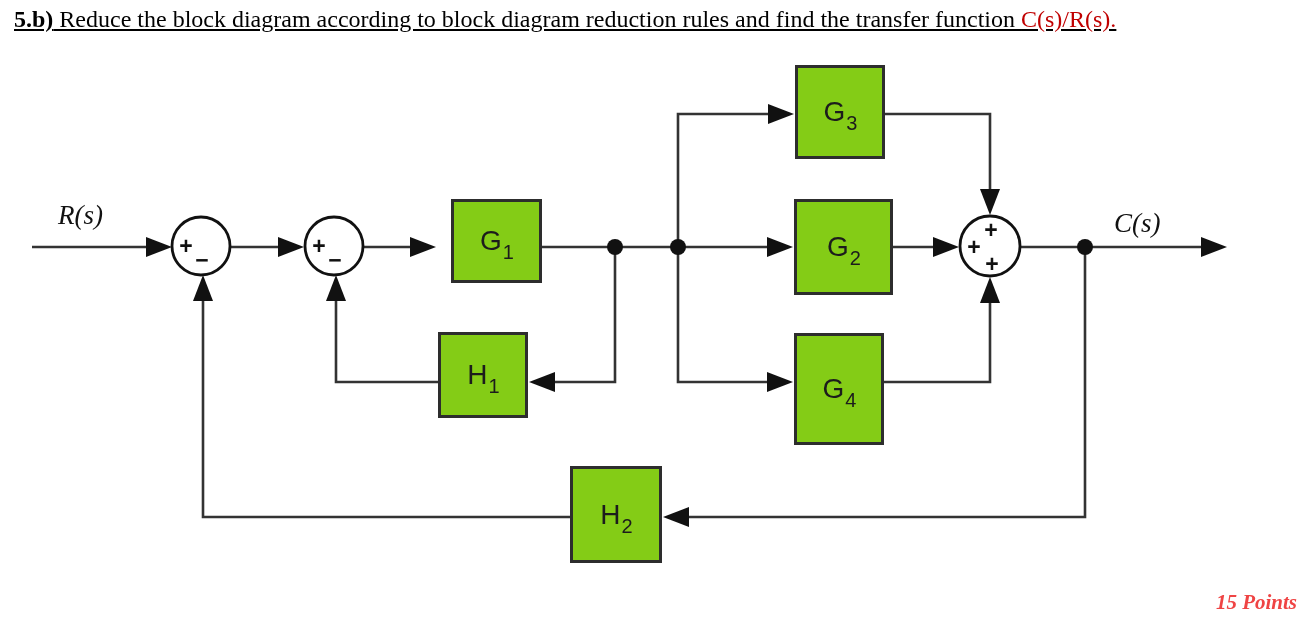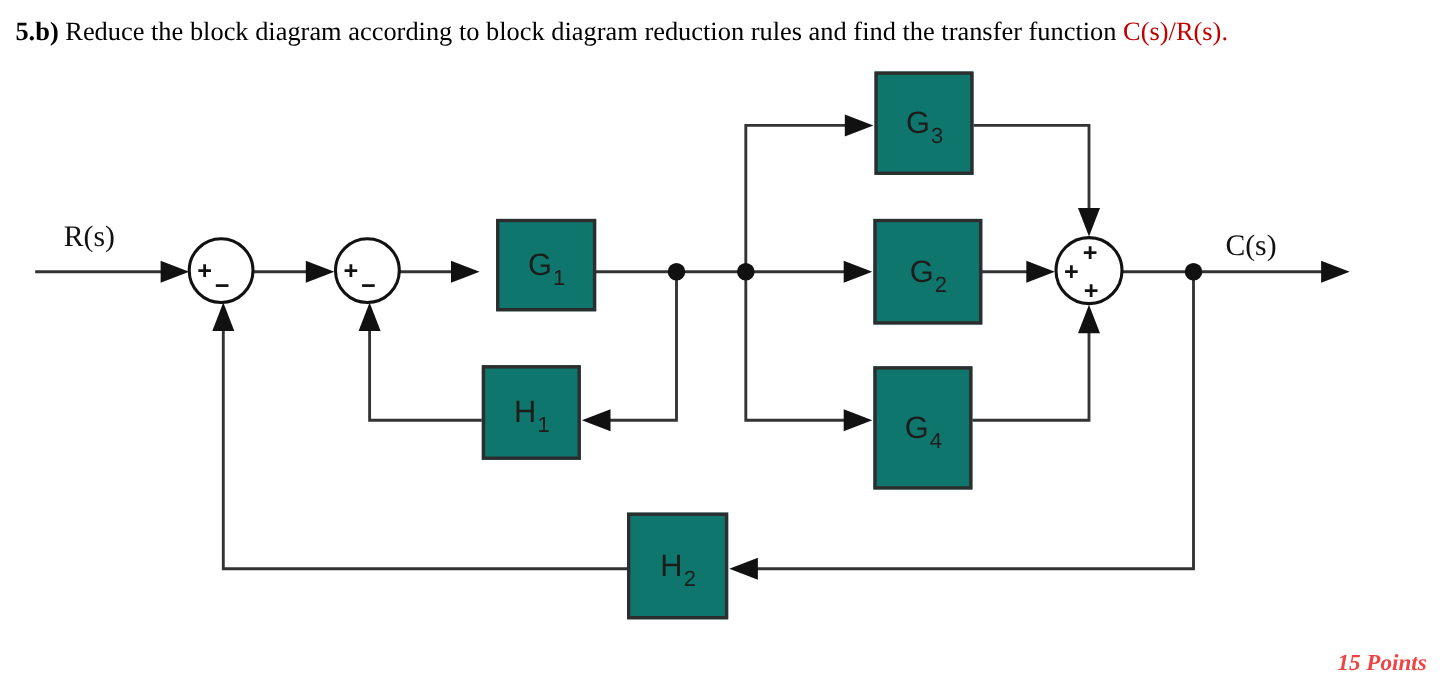--- a/index.html
+++ b/index.html
@@ -1,32 +1,32 @@
 <!DOCTYPE html>
 <html><head>
 <meta charset="utf-8">
 <style>
   html,body{margin:0;padding:0;background:#fff;}
   .stage{position:relative;width:1311px;height:621px;background:#ffffff;
          font-family:"Liberation Serif",serif;overflow:hidden;}
-  .title{position:absolute;left:14px;top:16px;font-size:24px;color:#000;white-space:nowrap;}
+  .title{position:absolute;left:14px;top:6px;font-size:24px;color:#000;white-space:nowrap;text-decoration:underline;}
   .title .tnum{font-weight:bold;}
   .title .thl{color:#c00000;}
   svg.wires{position:absolute;left:0;top:0;}
   svg .w{stroke:#333333;stroke-width:2.6;fill:none;}
   svg .ah{fill:#111111;stroke:none;}
   svg .dot{fill:#111111;stroke:none;}
   svg .sumc{fill:#ffffff;stroke:#111111;stroke-width:2.8;}
-  .block{position:absolute;background:#0f766e;border:3px solid #2d2d2d;box-sizing:border-box;
+  .block{position:absolute;background:#84cc16;border:3px solid #2d2d2d;box-sizing:border-box;
          display:flex;align-items:center;justify-content:center;}
   .blabel{font-family:"Liberation Sans",sans-serif;font-size:28px;color:#1c1c1c;line-height:1;}
   .bsub{font-size:20px;position:relative;top:9px;left:1px;}
   .sign{position:absolute;transform:translate(-50%,-50%);font-family:"Liberation Sans",sans-serif;
         font-size:23px;font-weight:bold;color:#111;line-height:1;}
-  .flabel{position:absolute;font-size:27px;color:#111;}
+  .flabel{position:absolute;font-style:italic;font-size:27px;color:#111;}
   .points{position:absolute;right:14px;bottom:6px;font-weight:bold;font-style:italic;font-size:21px;color:#ef4444;}
 </style>
 </head>
 <body>
 
 <div class="stage">
 
   <div class="title"><span class="tnum">5.b)</span><span> Reduce the block diagram according to block diagram reduction rules and find the transfer function </span><span class="thl" style="color: rgb(192, 0, 0);">C(s)/R(s).</span></div>
 
   <svg class="wires" width="1311" height="621" viewBox="0 0 1311 621">

